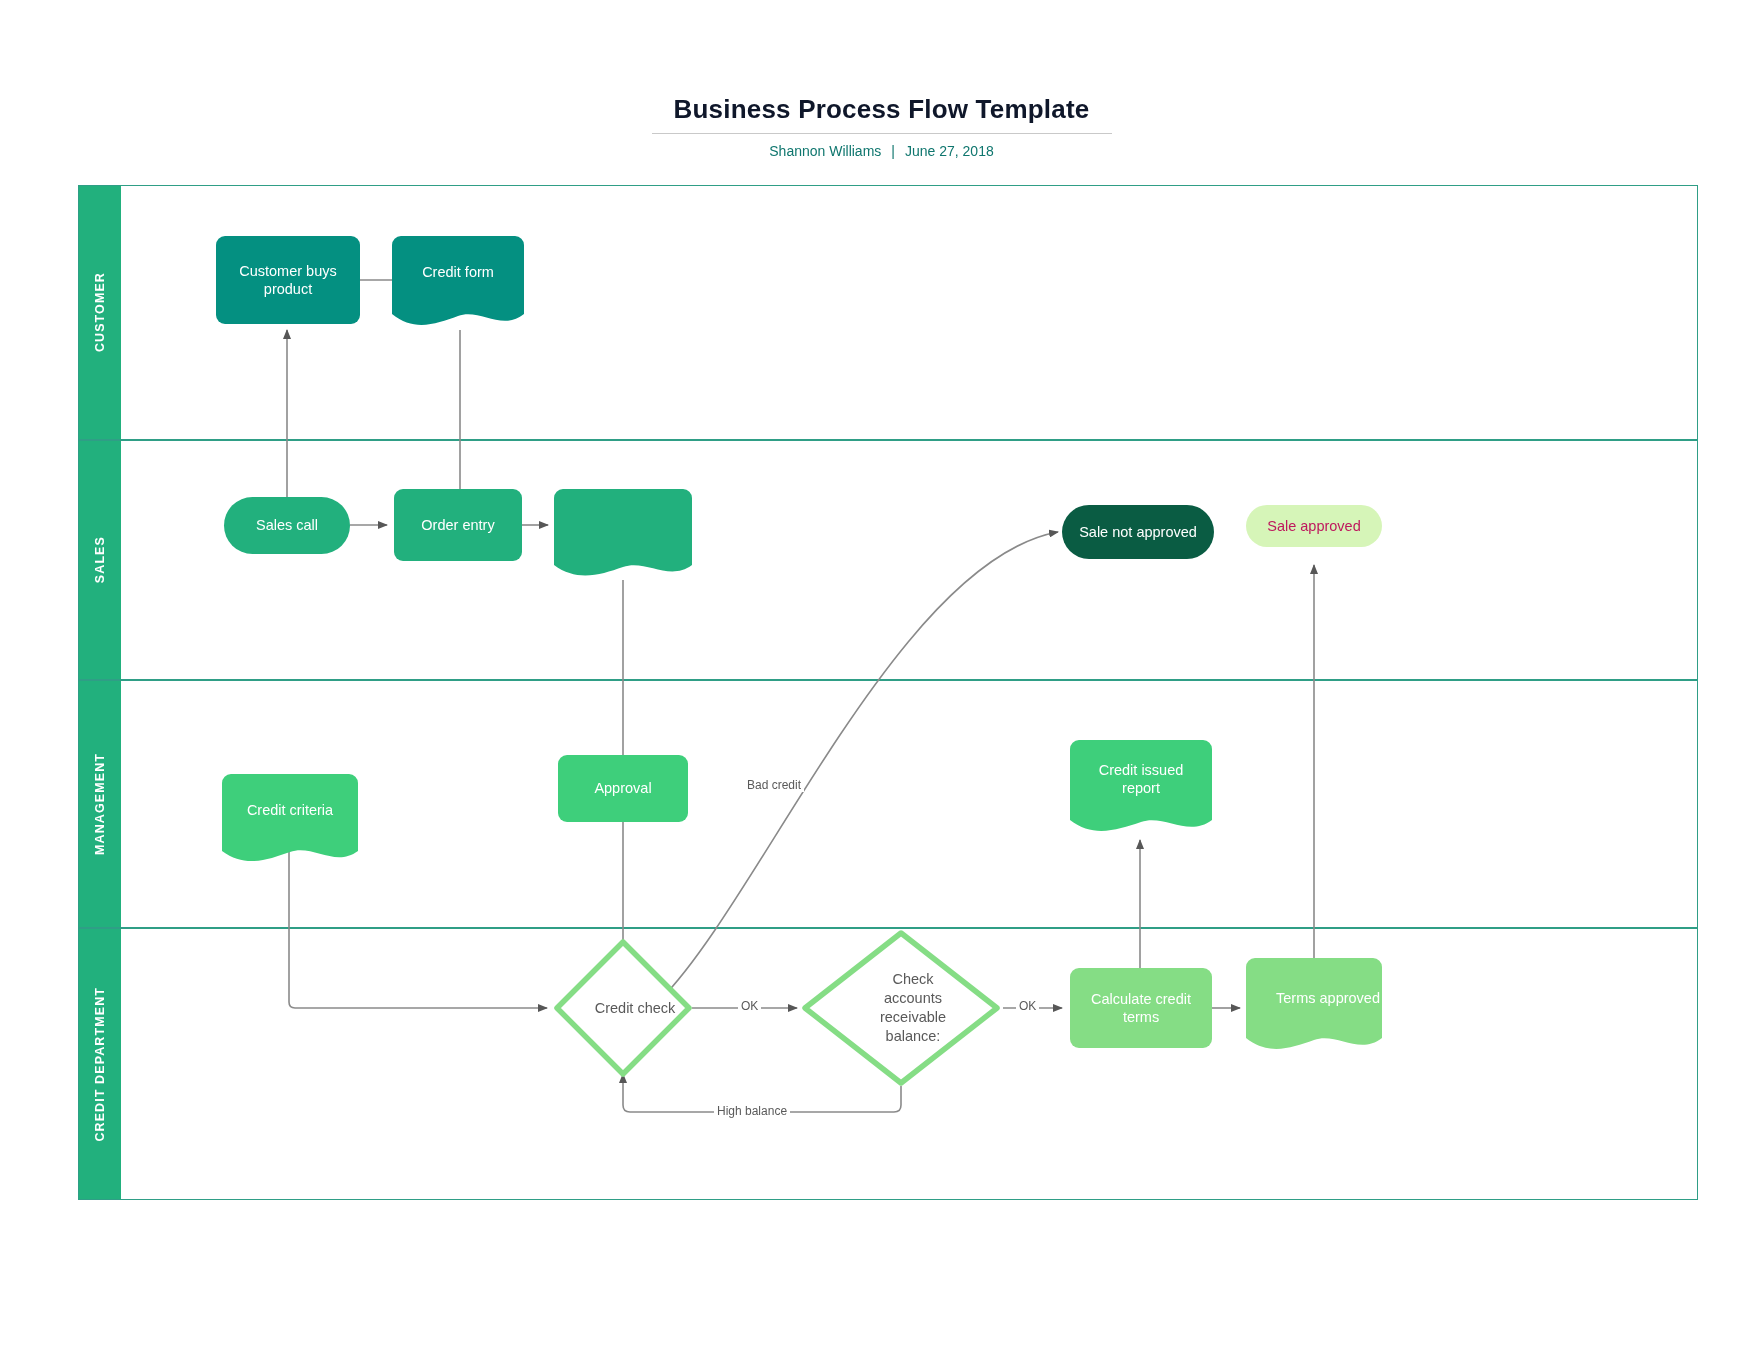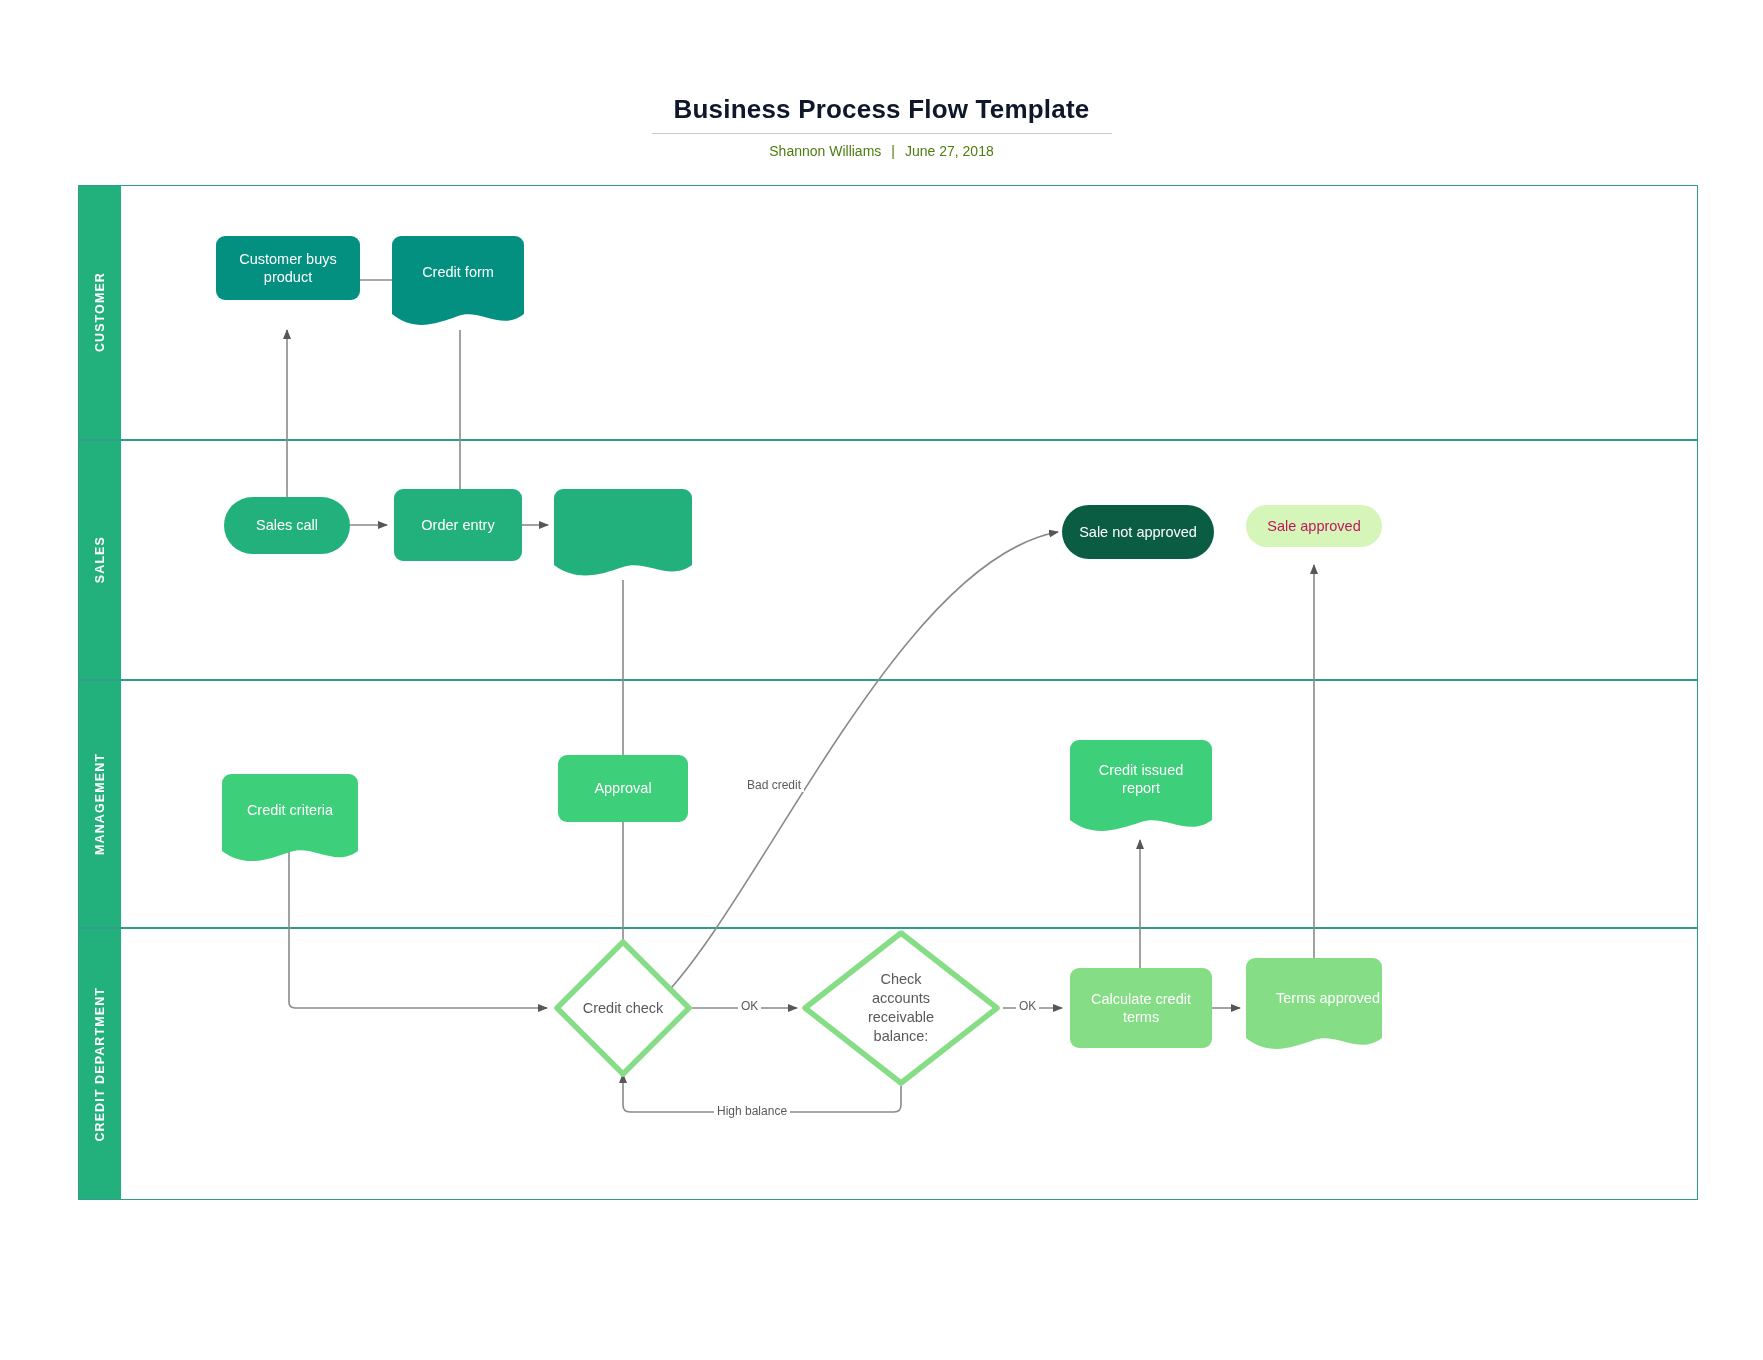--- a/index.html
+++ b/index.html
@@ -2,39 +2,39 @@
 <html><head>
 <meta charset="utf-8">
 <style>
   html,body{margin:0;padding:0;background:#ffffff;}
   body{width:1763px;height:1360px;font-family:"Liberation Sans",sans-serif;position:relative;overflow:hidden;}
 
   
   .header{position:absolute;left:0;top:0;width:1763px;text-align:center;}
   .doc-title{font-size:26px;font-weight:bold;color:#0f172a;letter-spacing:.2px;padding-top:96px;line-height:1;}
   .title-rule{width:460px;height:1px;background:#c9c9c9;margin:11px auto 0 auto;}
-  .doc-sub{font-size:14px;color:#4d7c0f;margin-top:9px;}
+  .doc-sub{font-size:14px;color:#0f766e;margin-top:9px;}
   .doc-sub .sep{margin:0 10px;}
 
   
   .pool{position:absolute;left:78px;top:185px;width:1620px;height:1115px;}
   .lane{position:absolute;left:0;width:1620px;border:1px solid #2f9e86;box-sizing:border-box;background:#fff;}
   .lane-head{position:absolute;left:0;top:0;width:42px;height:100%;background:#22b07d;display:flex;align-items:center;justify-content:center;}
   .lane-label{writing-mode:vertical-rl;transform:rotate(180deg);color:#ffffff;font-size:12.5px;font-weight:bold;letter-spacing:1.1px;white-space:nowrap;}
 
   
   .node{position:absolute;box-sizing:border-box;display:flex;align-items:center;justify-content:center;text-align:center;line-height:1.25;font-size:14.5px;color:#ffffff;}
   .node span{position:relative;z-index:2;padding:0 8px;}
   .rect{border-radius:9px;}
   .pill{border-radius:999px;}
   .doc-shape{position:absolute;}
   .doc-shape svg{position:absolute;left:0;top:0;}
   .diamond{position:absolute;}
   .diamond svg{position:absolute;left:0;top:0;}
-  .diamond .dtext{position:absolute;left:0;top:0;width:100%;height:100%;display:flex;align-items:center;justify-content:center;text-align:center;font-size:14.5px;color:#595959;line-height:1.3;}
+  .diamond .dtext{position:absolute;left:12px;top:0;width:100%;height:100%;display:flex;align-items:center;justify-content:center;text-align:center;font-size:14.5px;color:#595959;line-height:1.3;}
 
   
   .wires{position:absolute;left:0;top:0;width:1763px;height:1360px;pointer-events:none;}
   .edge-label{position:absolute;font-size:12px;color:#5a5a5a;background:#ffffff;padding:0 3px;white-space:nowrap;}
 </style>
 </head>
 <body>
 
 <div class="header">
   <div class="doc-title">Business Process Flow Template</div>
@@ -109,21 +109,21 @@
 
     <path d="M1314,960 L1314,565" marker-end="url(#ah)"></path>
   </g>
 </svg>
 
 <div class="edge-label" style="left:738px;top:999px;">OK</div>
 <div class="edge-label" style="left:1016px;top:999px;">OK</div>
 <div class="edge-label" style="left:744px;top:778px;">Bad credit</div>
 <div class="edge-label" style="left:714px;top:1104px;">High balance</div>
 
-<div class="node rect" style="left:216px;top:236px;width:144px;height:64px;background:#049081;">
+<div class="node rect" style="left:216px;top:236px;width:144px;height:88px;background:#049081;">
   <span>Customer buys product</span>
 </div>
 
 <div class="doc-shape" style="left:392px;top:236px;width:132px;height:94px;">
   <svg width="132" height="94" viewBox="0 0 132 94">
     <path d="M9,0 H123 A9,9 0 0 1 132,9 V78 C110,96 88,72 66,80 C44,88 22,96 0,78 V9 A9,9 0 0 1 9,0 Z" fill="#049081"></path>
   </svg>
   <div class="node" style="left:0;top:0;width:132px;height:72px;">
     <span>Credit form</span>
   </div>

